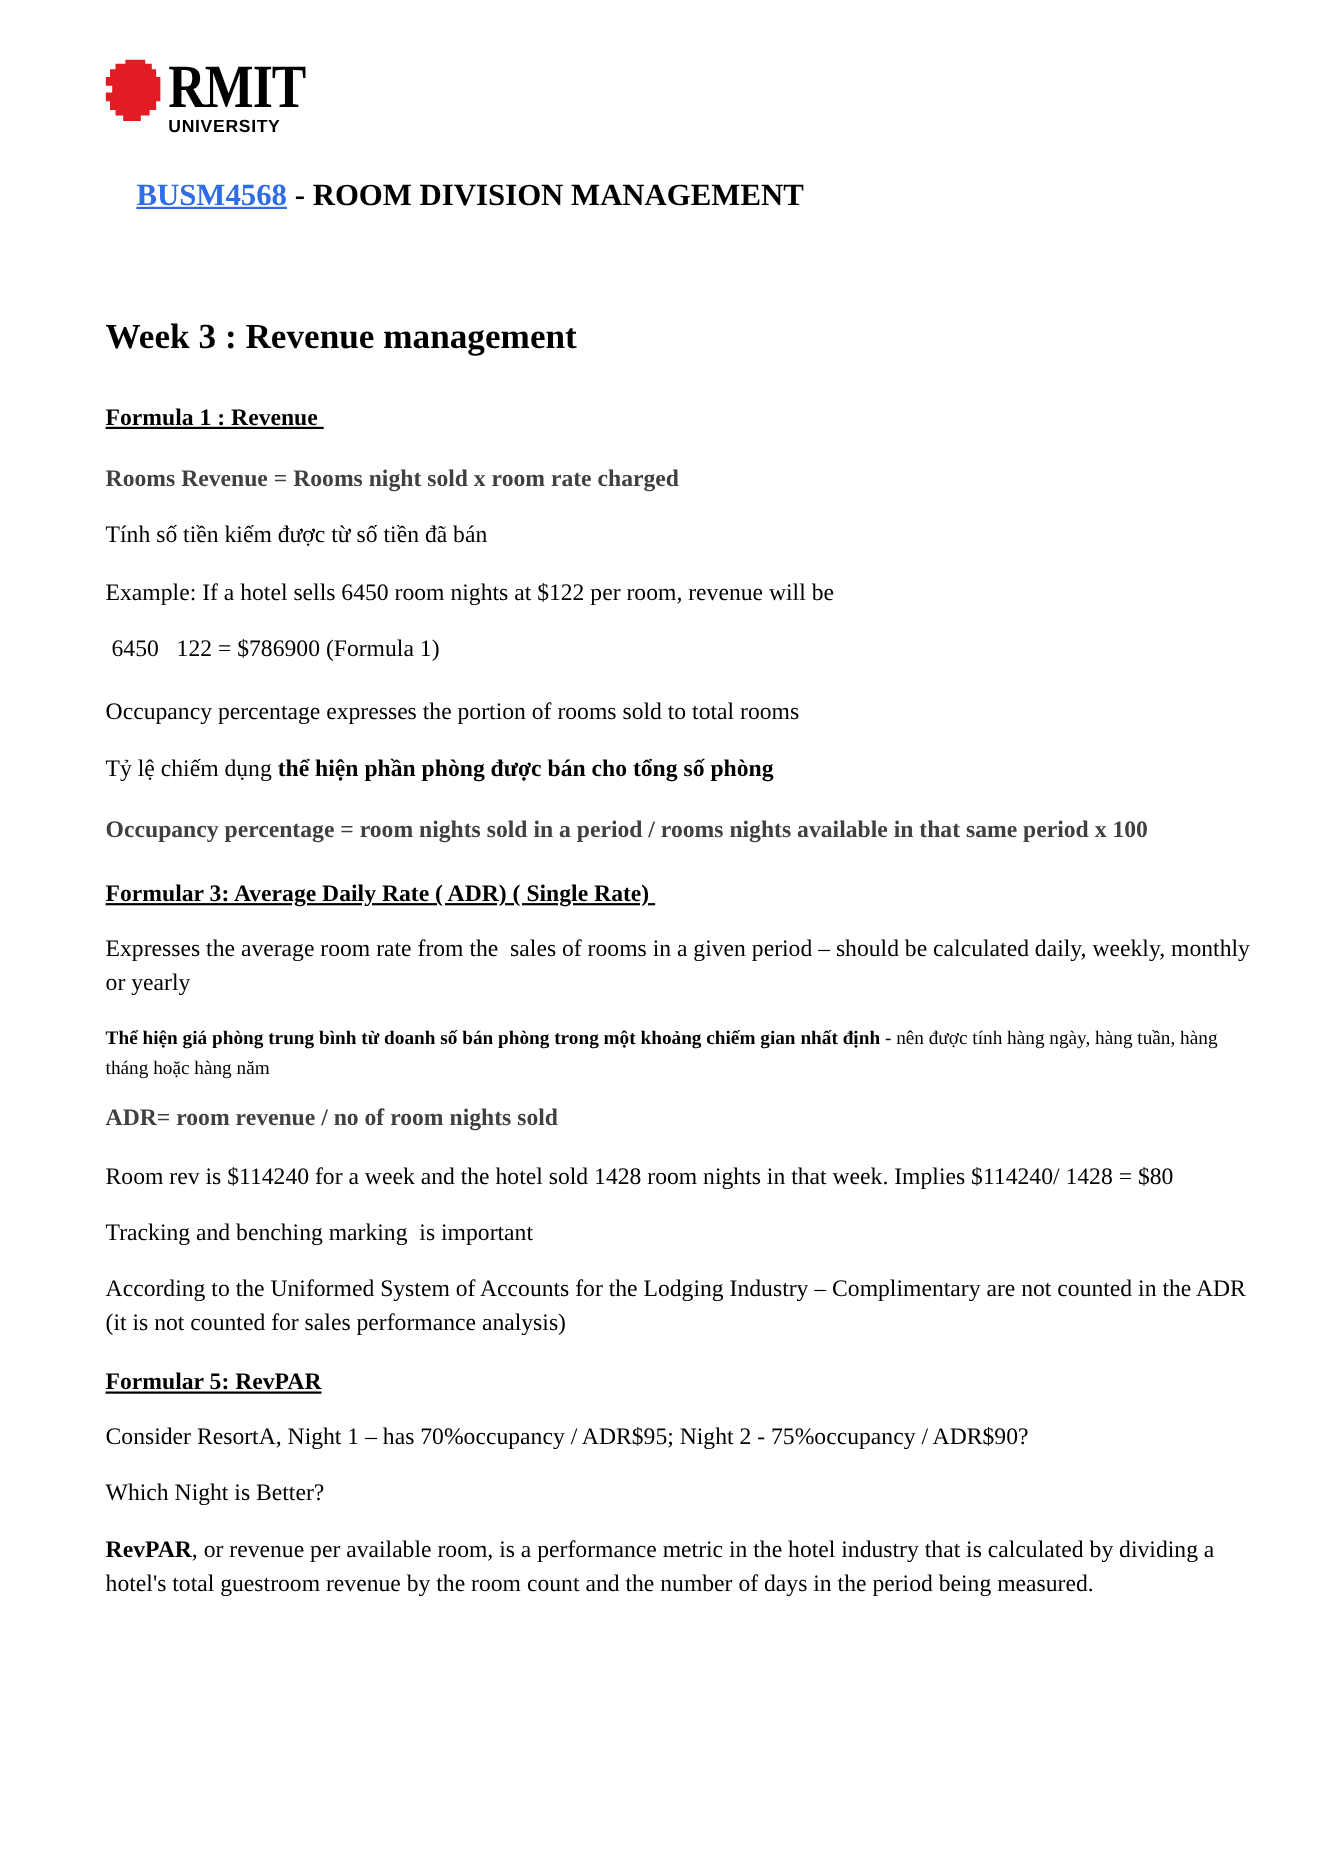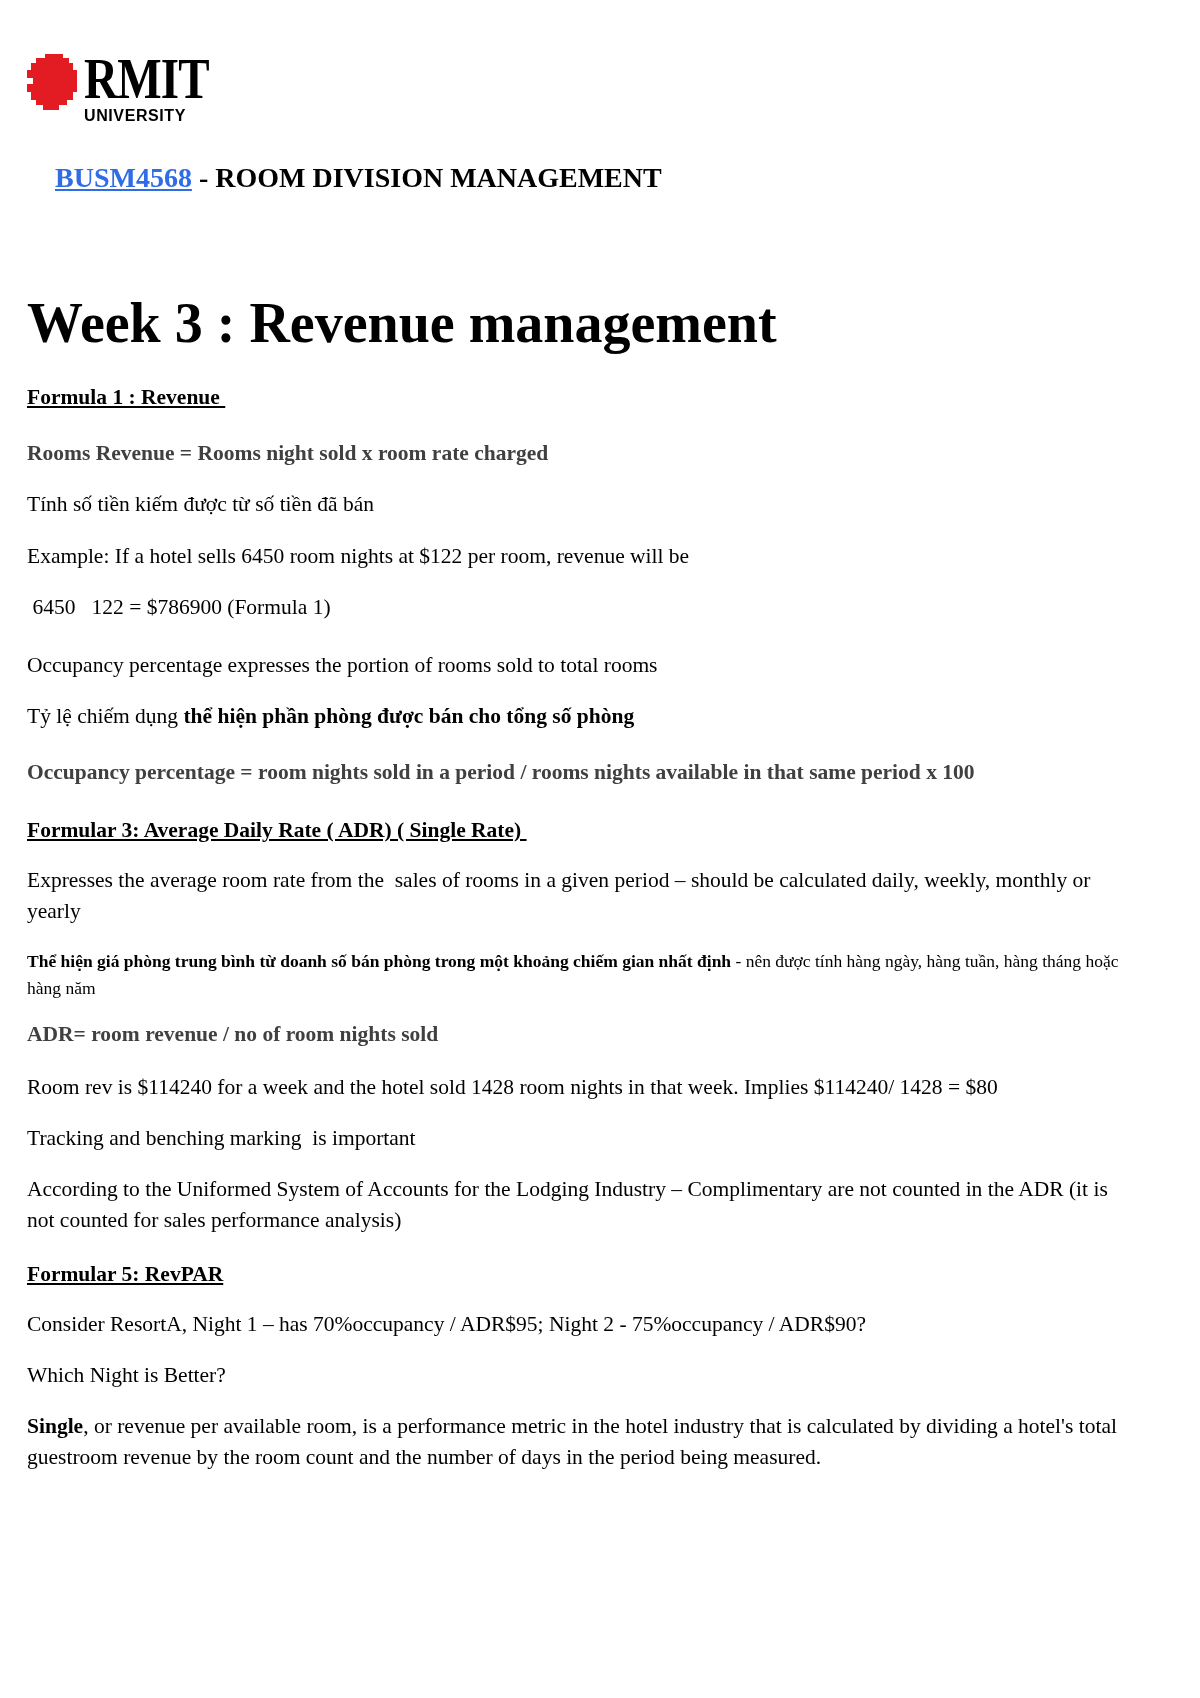--- a/index.html
+++ b/index.html
@@ -1,29 +1,29 @@
 <!DOCTYPE html>
 <html><head>
 <meta charset="utf-8">
 <style>
   html,body{margin:0;padding:0;background:#ffffff;}
   body{width:1200px;height:1698px;font-family:"Liberation Serif","DejaVu Serif",serif;color:#000;}
-  .page{width:1200px;height:1584px;box-sizing:border-box;padding:54px 63px 0 27px;overflow:hidden;background:#fff;}
+  .page{width:1200px;height:1584px;box-sizing:border-box;padding:54px 63px 0 96px;overflow:hidden;background:#fff;}
   .t,.sec,.course,.h1{white-space:pre-wrap;}
   
   .logo-row{display:flex;align-items:flex-start;margin:0;}
   .logo-mark{width:50px;height:56px;flex:0 0 auto;}
   .logo-text{margin-left:7px;}
   .brand{font-weight:700;font-size:56px;line-height:50px;letter-spacing:-1px;transform:scaleX(0.84);transform-origin:left top;}
   .sub{font-family:"Liberation Sans","DejaVu Sans",sans-serif;font-weight:700;font-size:16px;letter-spacing:0.6px;margin-top:3px;}
   
   .course{font-size:28px;font-weight:700;margin-top:5px;}
   .link{color:#2f6ce5;text-decoration:underline;cursor:pointer;}
   
-  .h1{font-size:56px;font-weight:700;line-height:46px;margin:74px 0 0 0;}
+  .h1{font-size:32px;font-weight:700;line-height:46px;margin:56px 0 0 0;}
   .sec{font-size:21.5px;font-weight:700;text-decoration:underline;line-height:28px;}
   
   .t{font-size:21.5px;line-height:31px;margin-top:20px;}
   .red{color:#404040;font-weight:700;}
   .b{font-weight:700;}
   .vi-small{font-size:17.5px;line-height:27px;}
   .maxw{max-width:1000px;} .mt17{margin-top:17px;} .mt19{margin-top:19px;} .mt20{margin-top:24px;}
   .mt21{margin-top:21px;} .mt22{margin-top:22px;} .mt25{margin-top:25px;} .mt27{margin-top:27px;}
   .mt28{margin-top:28px;} .mt37{margin-top:37px;} .mt47{margin-top:47px;}
   div{margin:0;}
@@ -65,15 +65,15 @@
   <div class="t mt21">Expresses the average room rate from the  sales of rooms in a given period – should be calculated daily, weekly, monthly or yearly</div>
   <div class="t vi-small mt21"><span class="b">Thể hiện giá phòng trung bình từ doanh số bán phòng trong một khoảng chiếm gian nhất định</span><span> - nên được tính hàng ngày, hàng tuần, hàng tháng hoặc hàng năm</span></div>
   <div class="t red mt17">ADR= room revenue / no of room nights sold</div>
   <div class="t mt22">Room rev is $114240 for a week and the hotel sold 1428 room nights in that week. Implies $114240/ 1428 = $80</div>
   <div class="t">Tracking and benching marking  is important</div>
   <div class="t">According to the Uniformed System of Accounts for the Lodging Industry – Complimentary are not counted in the ADR (it is not counted for sales performance analysis)</div>
 
   <div class="sec mt20">Formular 5: RevPAR</div>
   <div class="t mt21">Consider ResortA, Night 1 – has 70%occupancy / ADR$95; Night 2 - 75%occupancy / ADR$90?</div>
   <div class="t">Which Night is Better?</div>
-  <div class="t"><span class="b">Single</span><span>, or revenue per available room, is a performance metric in the hotel industry that is calculated by dividing a hotel's total guestroom revenue by the room count and the number of days in the period being measured.</span></div>
+  <div class="t"><span class="b">RevPAR</span><span>, or revenue per available room, is a performance metric in the hotel industry that is calculated by dividing a hotel's total guestroom revenue by the room count and the number of days in the period being measured.</span></div>
 
 </div>
 
 </body></html>

